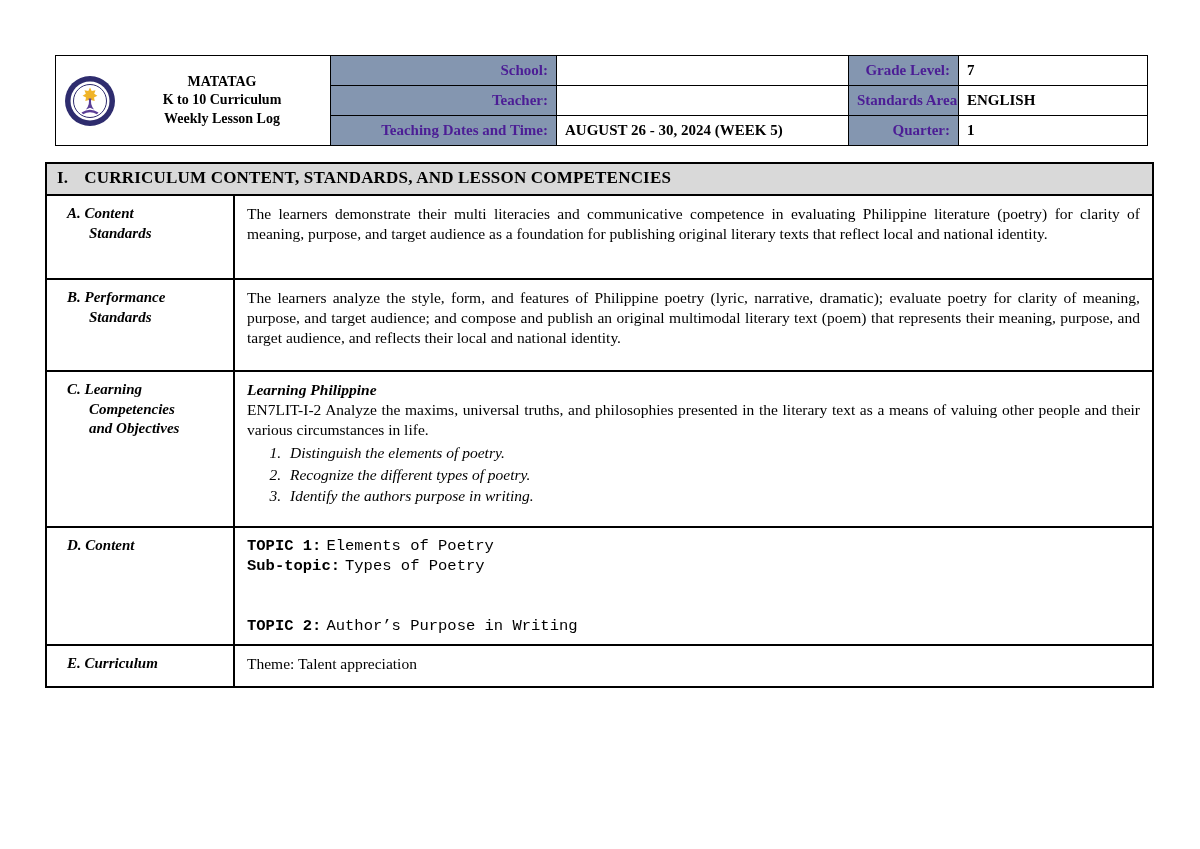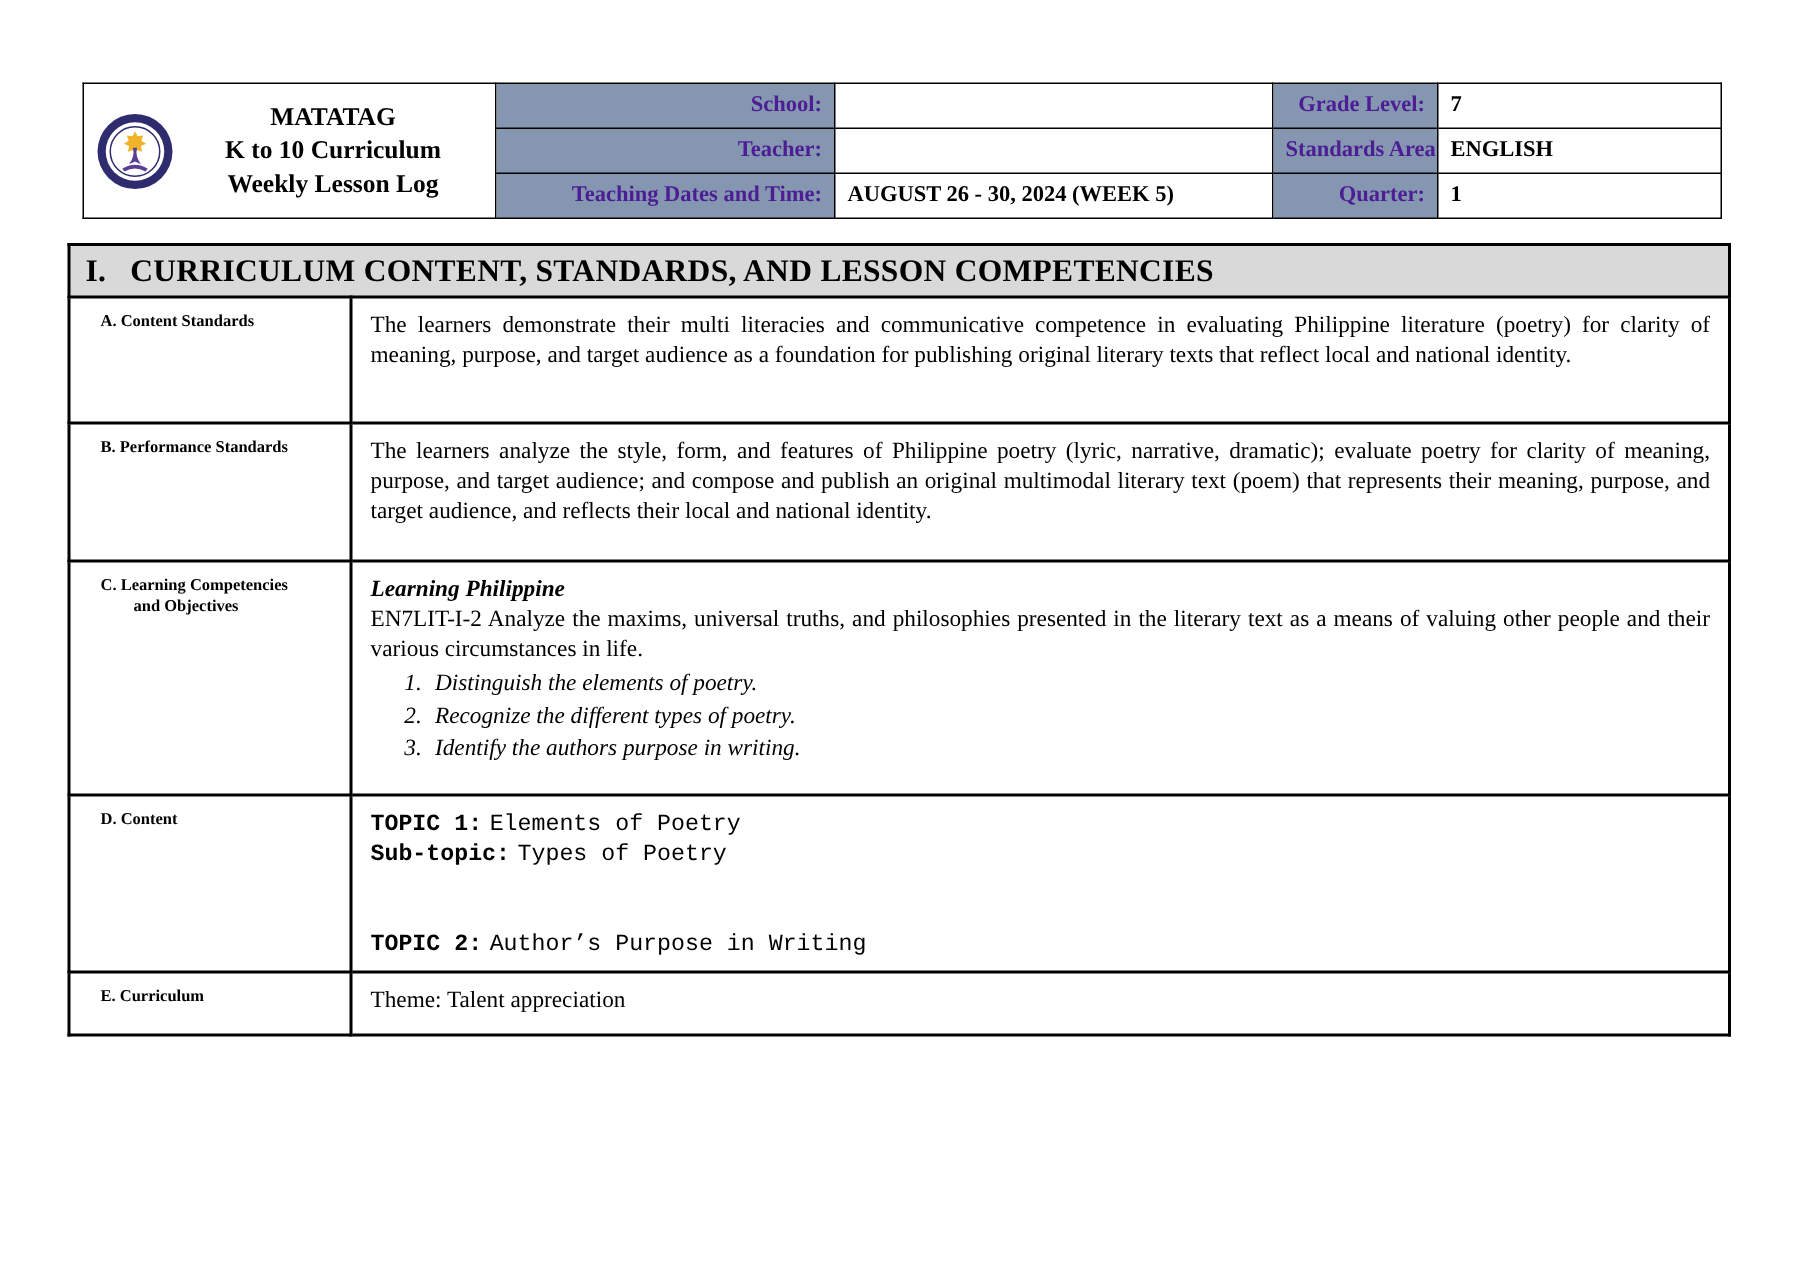--- a/index.html
+++ b/index.html
@@ -27,21 +27,21 @@
     height: 25px;
     overflow: hidden;
   }
   td.brand-cell { padding: 4px 6px; }
   .brand { display: flex; align-items: center; }
   .logo { flex: 0 0 auto; margin-right: 6px; }
   .brand-text {
     flex: 1;
     text-align: center;
     font-weight: bold;
-    font-size: 17px;
+    font-size: 14px;
     line-height: 1.32;
   }
   td.label-cell {
     background: #8496B0;
     color: #4c1d95;
     font-weight: bold;
     text-align: right;
     white-space: nowrap;
   }
   td.value-cell { font-weight: bold; white-space: nowrap; }
@@ -53,31 +53,32 @@
     width: 1107px;
     margin-top: 16px;
   }
   table.main-table td {
     border: 2px solid #000;
     vertical-align: top;
   }
   td.section-header {
     background: #D9D9D9;
     font-weight: bold;
-    font-size: 21px;
+    font-size: 17px;
     letter-spacing: 0.2px;
     padding: 4px 10px;
     height: 22px;
   }
   .sec-num { margin-right: 16px; }
   td.row-label {
     font-weight: bold;
-    font-size: 11px;
+    font-size: 15px;
     padding: 8px 34px 8px 20px;
     line-height: 1.3;
+    font-style: italic;
   }
   .hang { display: block; padding-left: 22px; text-indent: -22px; }
   td.row-body {
     font-size: 15.5px;
     padding: 8px 12px 8px 12px;
     line-height: 1.3;
   }
   .justified { text-align: justify; }
   .lc-heading { font-weight: bold; font-style: italic; }
   .lc-text { text-align: justify; }

